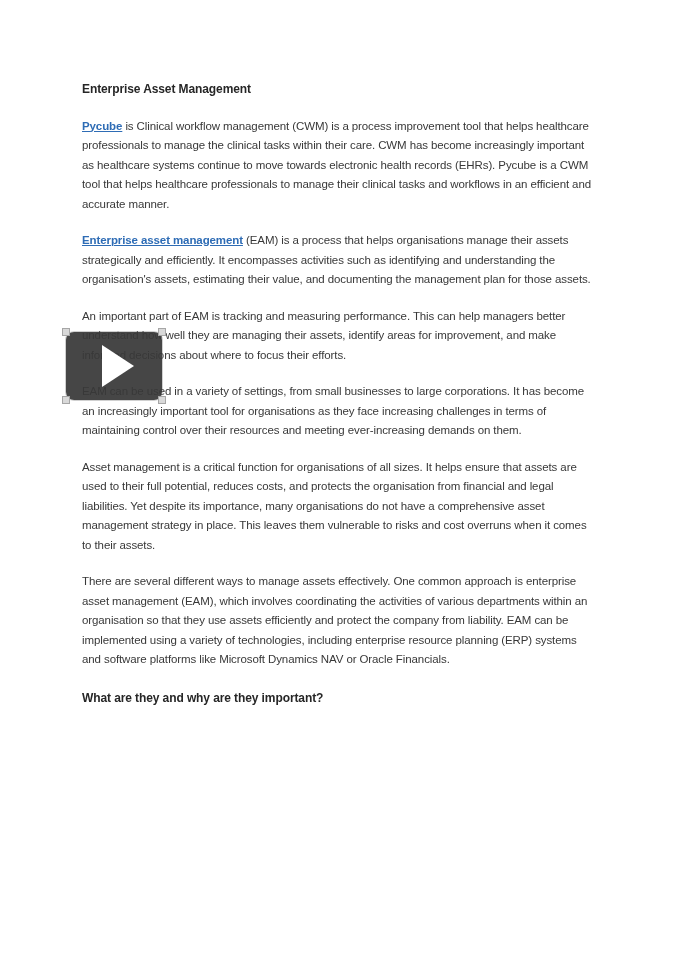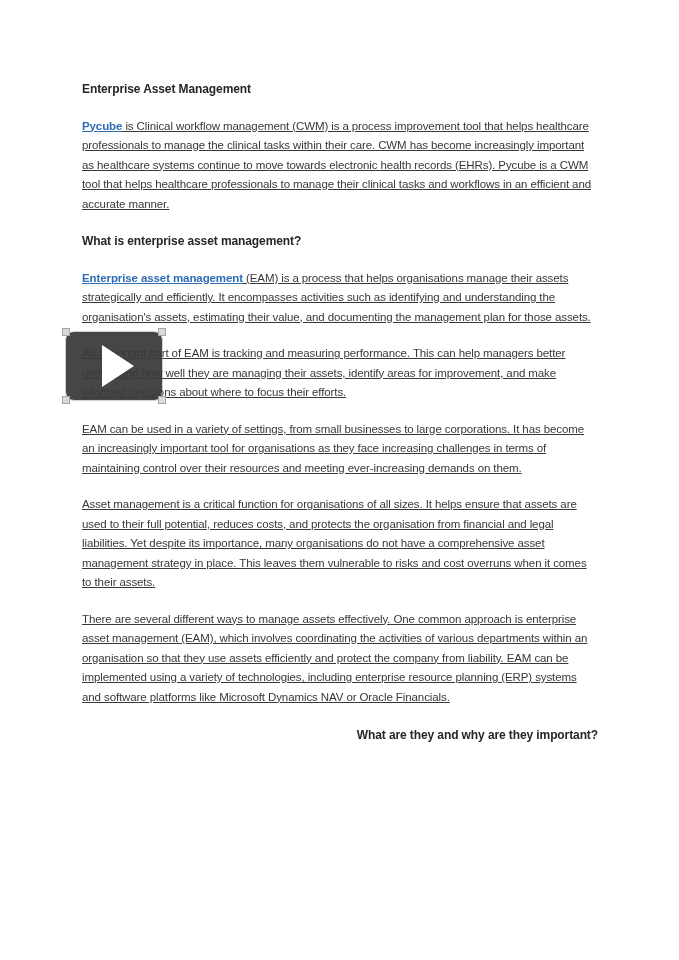--- a/index.html
+++ b/index.html
@@ -28,23 +28,23 @@
     font-size: 12px;
     line-height: 19.5px;
     font-weight: 700;
     color: #262626;
     margin: 0;
   }
   .content p {
     margin: 0;
     color: #383838;
   }
-  .mt-17 { margin-top: 17px !important; text-decoration: underline; }
+  .mt-17 { margin-top: 17px !important; }
   .mt-18 { margin-top: 18px !important; }
-  .mt-19 { margin-top: 19px !important; text-align: right; }
+  .mt-19 { margin-top: 19px !important; }
   a.doclink {
     color: #2e6cb5;
     text-decoration: underline;
     font-weight: 700;
     cursor: pointer;
   }
   
   .video-overlay {
     position: absolute;
     left: 66px;
@@ -85,21 +85,20 @@
 <body>
 
 <div class="page">
 
   <div class="content">
 
     <h1>Enterprise Asset Management</h1>
 
     <p class="mt-17"><a class="doclink">Pycube</a><span> is Clinical workflow management (CWM) is a process improvement tool that helps healthcare professionals to manage the clinical tasks within their care. CWM has become increasingly important as healthcare systems continue to move towards electronic health records (EHRs). Pycube is a CWM tool that helps healthcare professionals to manage their clinical tasks and workflows in an efficient and accurate manner.</span></p>
 
-    <h2 class="mt-18">What is enterprise asset management?</h2>
 
     <p class="mt-17"><a class="doclink">Enterprise asset management</a><span> (EAM) is a process that helps organisations manage their assets strategically and efficiently. It encompasses activities such as identifying and understanding the organisation's assets, estimating their value, and documenting the management plan for those assets.</span></p>
 
     <p class="mt-17">An important part of EAM is tracking and measuring performance. This can help managers better understand how well they are managing their assets, identify areas for improvement, and make informed decisions about where to focus their efforts.</p>
 
     <p class="mt-17">EAM can be used in a variety of settings, from small businesses to large corporations. It has become an increasingly important tool for organisations as they face increasing challenges in terms of maintaining control over their resources and meeting ever-increasing demands on them.</p>
 
 
     <p class="mt-17">Asset management is a critical function for organisations of all sizes. It helps ensure that assets are used to their full potential, reduces costs, and protects the organisation from financial and legal liabilities. Yet despite its importance, many organisations do not have a comprehensive asset management strategy in place. This leaves them vulnerable to risks and cost overruns when it comes to their assets.</p>
 

